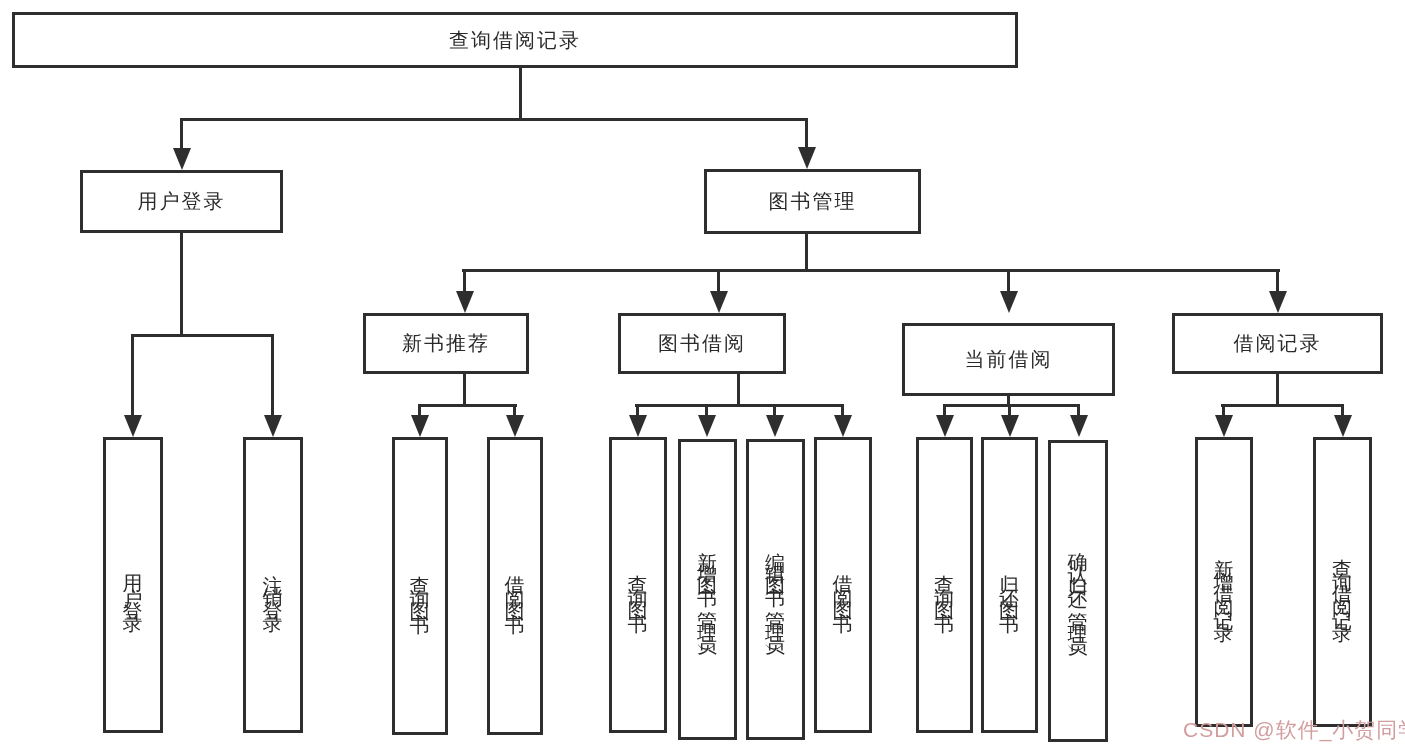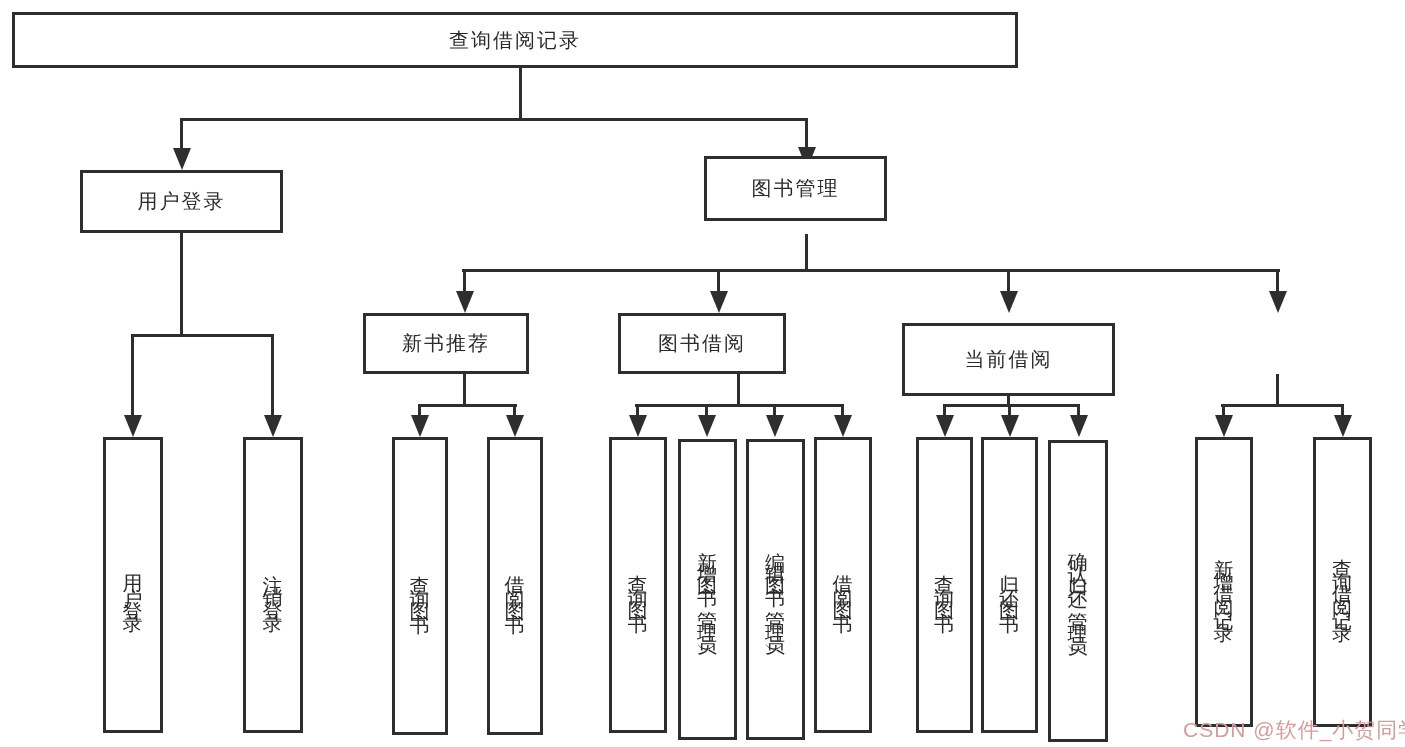--- a/index.html
+++ b/index.html
@@ -92,32 +92,35 @@
   <div class="ln" style="left:1341px;top:404px;width:3px;height:14px"></div>
   <div class="ar" style="left:1334px;top:415px"></div>
 
   <div class="box" style="left:12px;top:12px;width:1006px;height:56px">
     <span class="ht">查询借阅记录</span>
   </div>
 
   <div class="box" style="left:80px;top:170px;width:203px;height:63px">
     <span class="ht">用户登录</span>
   </div>
-  <div class="box" style="left:704px;top:156px;width:183px;height:65px">
+  <div class="box" style="left:704px;top:169px;width:217px;height:65px">
     <span class="ht">图书管理</span>
   </div>
 
   <div class="box" style="left:363px;top:313px;width:166px;height:61px">
     <span class="ht">新书推荐</span>
   </div>
   <div class="box" style="left:618px;top:313px;width:168px;height:61px">
     <span class="ht">图书借阅</span>
   </div>
   <div class="box" style="left:902px;top:323px;width:213px;height:73px">
     <span class="ht">当前借阅</span>
+  </div>
+  <div class="box" style="left:1172px;top:313px;width:211px;height:61px">
+    <span class="ht">借阅记录</span>
   </div>
 
   <div class="box" style="left:103px;top:437px;width:60px;height:296px">
     <span class="vt">用户登录</span>
   </div>
   <div class="box" style="left:243px;top:437px;width:60px;height:296px">
     <span class="vt">注销登录</span>
   </div>
 
   <div class="box" style="left:392px;top:437px;width:56px;height:298px">

